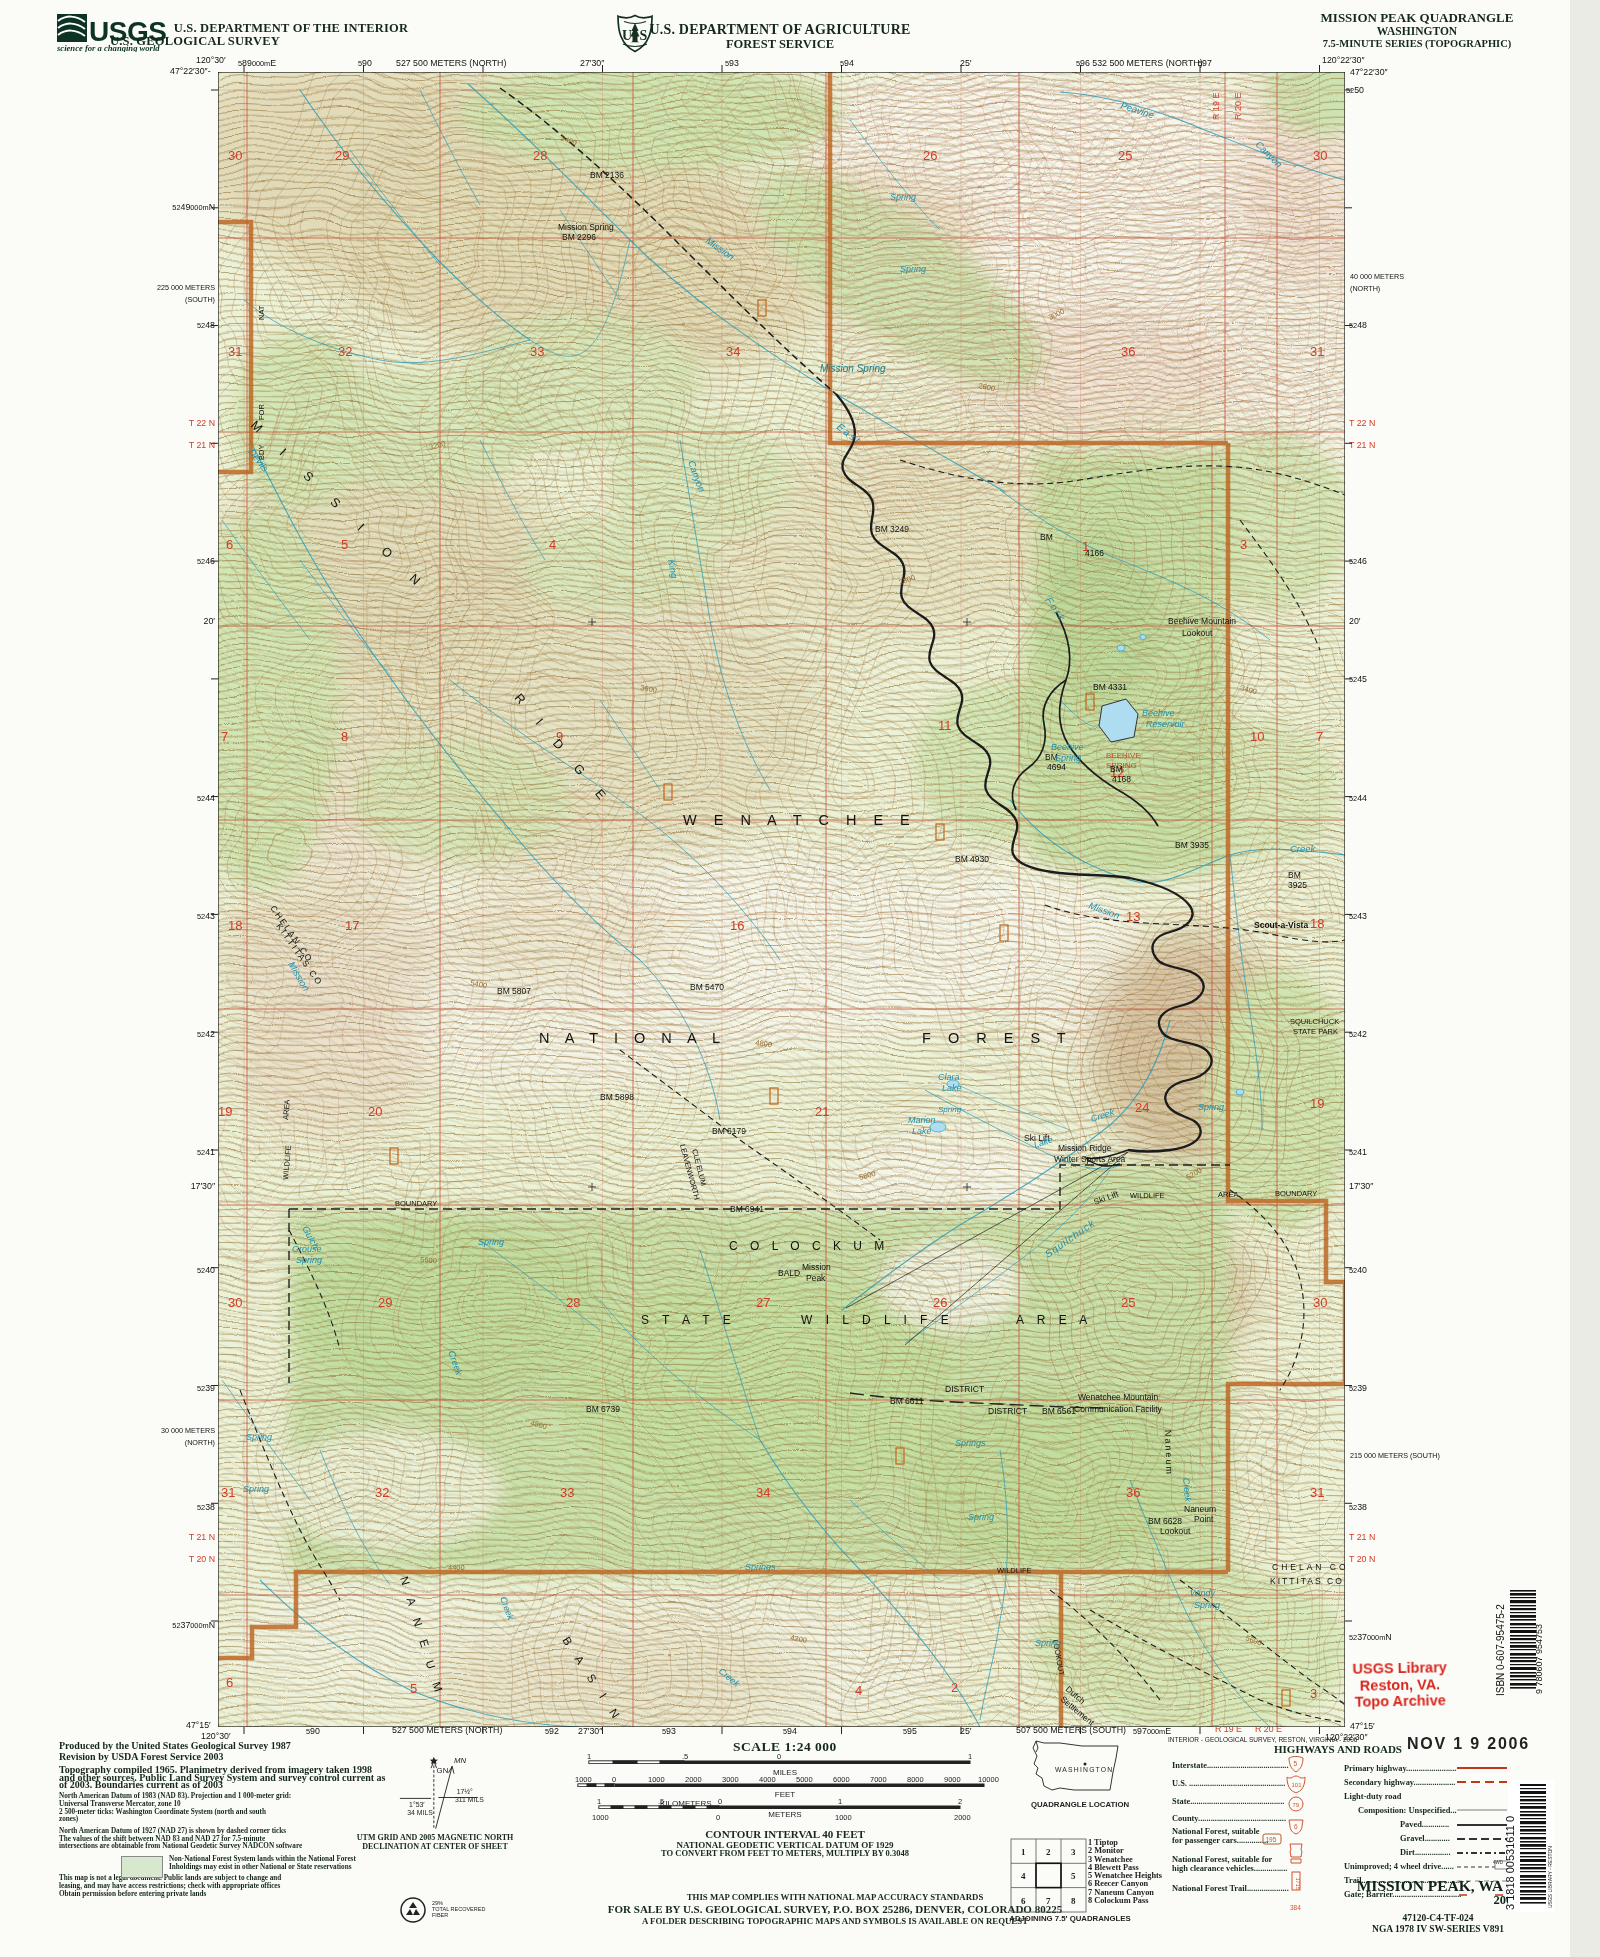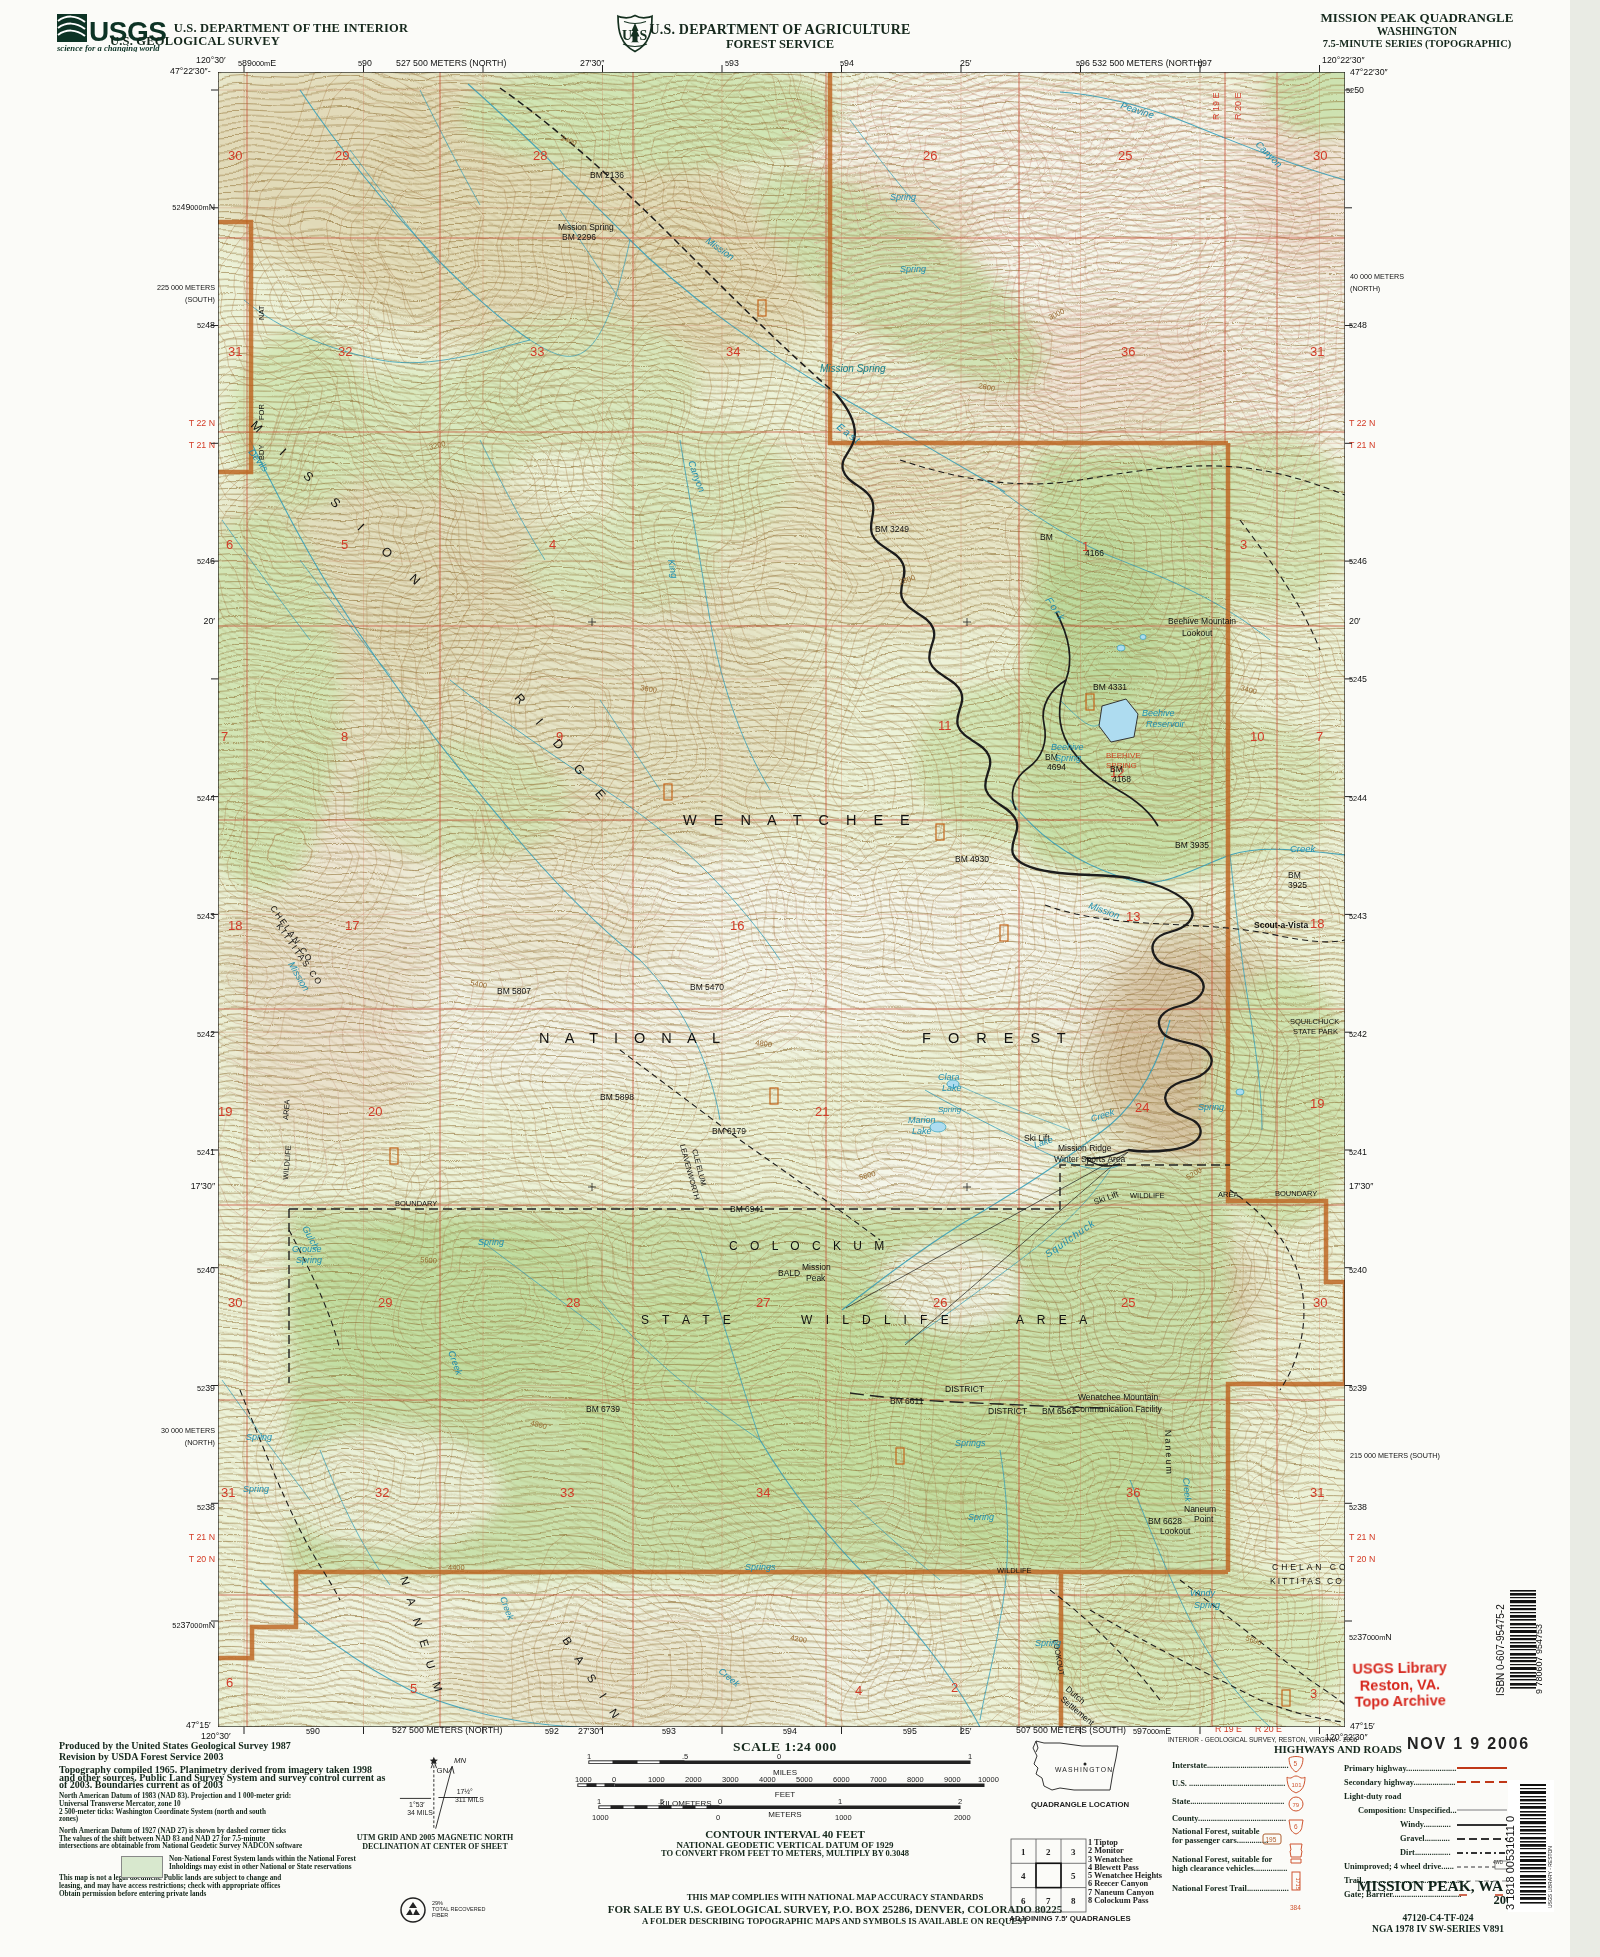--- a/index.html
+++ b/index.html
@@ -843,21 +843,21 @@
 <svg class="abs" style="left:1262px;top:1833px;" width="20" height="12" viewBox="0 0 20 12">
     <rect x="1" y="1" width="18" height="10" rx="2" fill="none" stroke="#b06030"></rect>
     <text x="3.5" y="8.5" font-size="6.5" fill="#b06030">195</text>
   </svg>
 
 <div class="abs ser" style="left:1344px;top:1762px;width:132px;font-size:8.4px;font-weight:bold;color:#15281c;line-height:14px;">
 Primary highway........................<br>
 Secondary highway....................<br>
 Light-duty road<br>
 <span style="padding-left:14px;">Composition: Unspecified...</span><br>
-<span style="padding-left:56px;">Windy.............</span><br>
+<span style="padding-left:56px;">Paved.............</span><br>
 <span style="padding-left:56px;">Gravel............</span><br>
 <span style="padding-left:56px;">Dirt.................</span><br>
 Unimproved; 4 wheel drive......<br>
 Trail................................................<br>
 Gate; Barrier.................................
 </div>
 
 <svg class="abs" style="left:1455px;top:1762px;" width="60" height="140" viewBox="0 0 60 140">
 <path d="M2 6 H52" stroke="#c03818" stroke-width="2.2"></path>
 <path d="M2 20 H52" stroke="#c03818" stroke-width="2.2" stroke-dasharray="9,5"></path>

